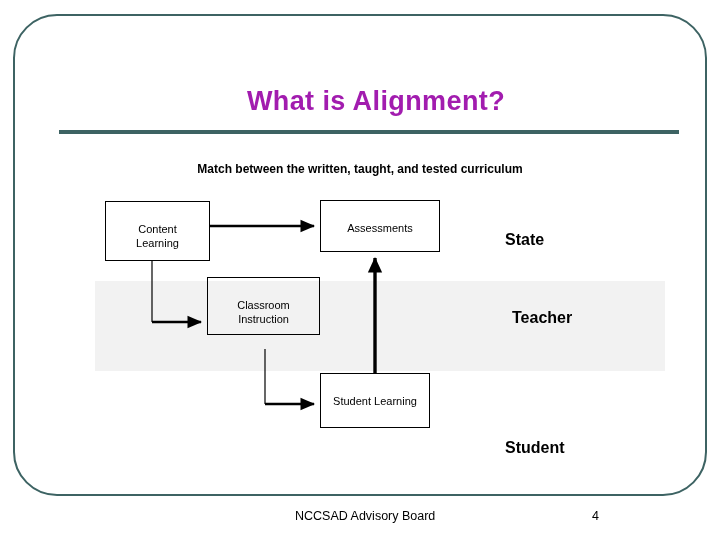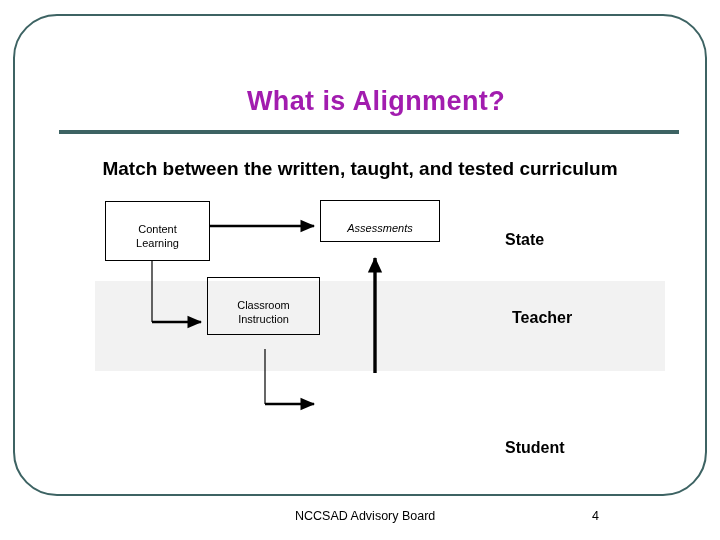--- a/index.html
+++ b/index.html
@@ -54,21 +54,21 @@
     height: 4px;
     background: #3d6363;
   }
   
   #subtitle {
     position: absolute;
     left: 0;
     top: 160px;
     width: 720px;
     text-align: center;
-    font-size: 19px;
+    font-size: 12px;
     font-weight: bold;
     color: #000000;
     line-height: 18px;
   }
   
   #band-teacher {
     position: absolute;
     left: 95px;
     top: 281px;
     width: 570px;
@@ -90,22 +90,21 @@
   #box-content-standards {
     left: 105px;
     top: 201px;
     width: 105px;
     height: 60px;
   }
   #box-assessments {
     left: 320px;
     top: 200px;
     width: 120px;
-    height: 42px;
-    font-style: italic;
+    height: 52px;
   }
   #box-classroom-instruction {
     left: 207px;
     top: 277px;
     width: 113px;
     height: 58px;
   }
   #box-student-learning {
     left: 320px;
     top: 373px;
@@ -171,20 +170,23 @@
 
   <div class="flow-box" id="box-assessments">
     <div>Assessments</div>
   </div>
 
   <div class="flow-box" id="box-classroom-instruction">
     <div>Classroom</div>
     <div>Instruction</div>
   </div>
 
+  <div class="flow-box" id="box-student-learning">
+    <div>Student Learning</div>
+  </div>
 
   <div class="tier-label" id="label-state">State</div>
   <div class="tier-label" id="label-teacher">Teacher</div>
   <div class="tier-label" id="label-student">Student</div>
 
   <svg id="connectors" viewBox="0 0 720 540">
     <defs>
       <marker id="arrowhead" markerWidth="6" markerHeight="6" refX="5.2" refY="3" orient="auto" markerUnits="strokeWidth">
         <path d="M0,0.6 L5.6,3 L0,5.4 z" fill="#000000"></path>
       </marker>

